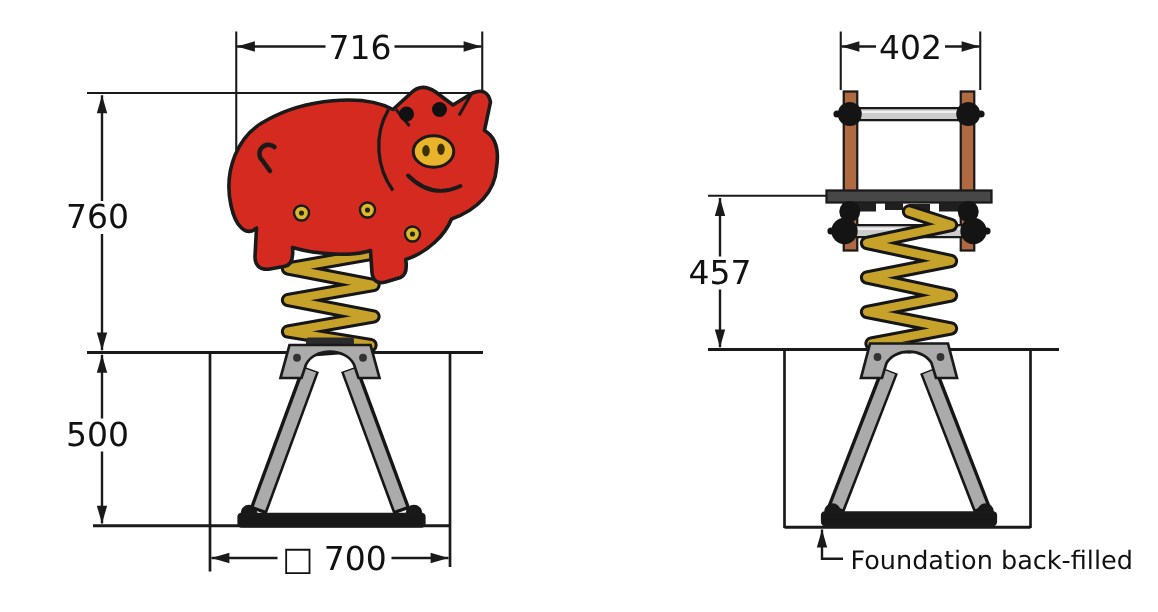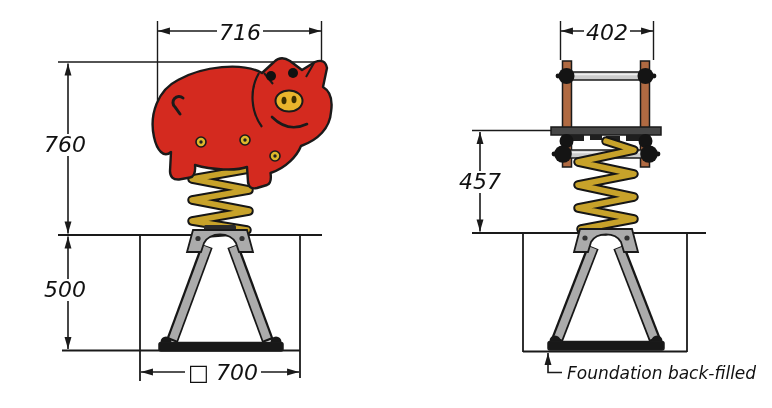--- a/index.html
+++ b/index.html
@@ -1,17 +1,17 @@
 <!DOCTYPE html>
 <html><head>
 <meta charset="utf-8">
 <style>
   html,body{margin:0;padding:0;background:#ffffff;}
   body{width:772px;height:408px;position:relative;font-family:"DejaVu Sans",sans-serif;}
-  #drawing-root{position:absolute;inset:0;font-style:italic;}
+  #drawing-root{position:absolute;inset:0;}
   svg{display:block;}
   .dim{stroke:#1a1a1a;stroke-width:1.6;fill:none;}
   .ext{stroke:#1a1a1a;stroke-width:1.4;fill:none;}
   .thick{stroke:#1a1a1a;stroke-width:2;fill:none;}
   .wall{stroke:#1a1a1a;stroke-width:1.8;fill:none;}
   text{font-family:"DejaVu Sans",sans-serif;fill:#111;}
   .dimtxt{font-size:22px;text-anchor:middle;}
   .note{font-size:17px;text-anchor:start;}
   .legdark{stroke:#161616;stroke-width:12;fill:none;stroke-linecap:butt;}
   .leggray{stroke-width:8;fill:none;stroke-linecap:butt;}

